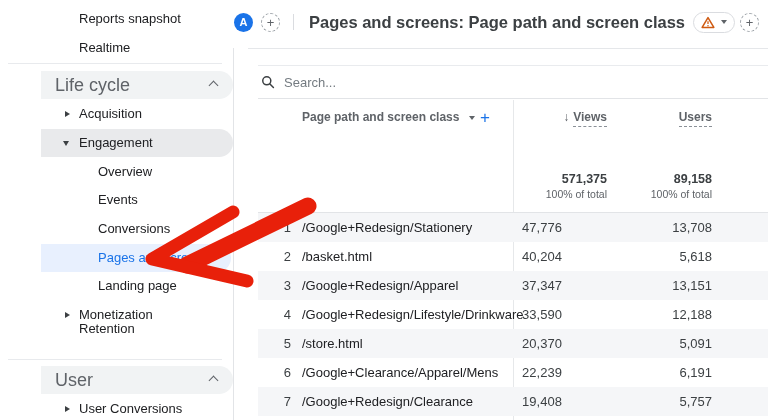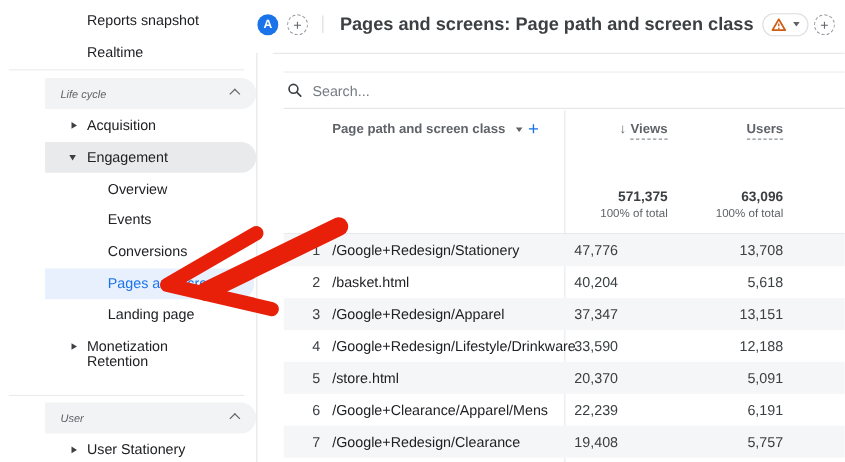--- a/index.html
+++ b/index.html
@@ -9,21 +9,21 @@
     background:#ffffff;
     font-family:"Liberation Sans", sans-serif;
     color:#202124;
   }
   
   .sidebar { position:absolute; left:0; top:0; width:233px; height:420px; background:#fff; }
   .sb-border { position:absolute; left:233px; top:48px; width:1px; height:372px; background:#e2e4e7; }
   .si { position:absolute; left:0; height:28px; line-height:28px; font-size:13px; color:#202124; width:192px; cursor:pointer;margin-left:41px; }
   .si .lbl-top { margin-left:38px; }
   .si .lbl-sub { margin-left:57px; }
-  .si .lbl-sec { margin-left:14px; font-size:10px; color:#5f6368;font-style:italic; }
+  .si .lbl-sec { margin-left:14px; font-size:18px; color:#5f6368; }
   .pill { border-radius:0 15px 15px 0; }
   .bg-section { background:#f1f3f4; }
   .bg-expanded { background:#e9eaec; }
   .bg-active { background:#e8f0fe; }
   .active-lbl { color:#1a73e8 !important; }
   .tri-right { position:absolute; left:24px; top:10.5px; width:0; height:0;
     border-left:5px solid #3c4043; border-top:3.5px solid transparent; border-bottom:3.5px solid transparent; }
   .tri-down { position:absolute; left:22px; top:12px; width:0; height:0;
     border-top:5px solid #3c4043; border-left:3.5px solid transparent; border-right:3.5px solid transparent; }
   .chev-up { position:absolute; right:16px; top:11px; width:7px; height:7px;
@@ -120,21 +120,21 @@
 
   <div class="sb-divider" style="top:359px"></div>
 
   <div class="si pill bg-section" style="top:366px">
     <span class="lbl-sec">User</span>
     <span class="chev-up"></span>
   </div>
 
   <div class="si" style="top:395px">
     <span class="tri-right"></span>
-    <span class="lbl-top">User Stationery</span>
+    <span class="lbl-top">User Conversions</span>
   </div>
 </aside>
 <div class="sb-border"></div>
 
 <header class="main-header">
   <div class="avatar">A</div>
   <div class="plus-btn">+</div>
   <div class="hdr-vdiv"></div>
   <h1 class="page-title">Pages and screens: Page path and screen class</h1>
   <div class="warn-pill">
@@ -167,21 +167,21 @@
   <span class="mcol-header col-views"><span class="sort-arrow">↓</span><span class="dashed-u">Views</span></span>
   <span class="mcol-header col-users"><span class="dashed-u">Users</span></span>
 </div>
 
 <div class="totals">
   <div class="tcol" style="right:161px">
     <div class="tval">571,375</div>
     <div class="tpct">100% of total</div>
   </div>
   <div class="tcol" style="right:56px">
-    <div class="tval">63,096</div>
+    <div class="tval">89,158</div>
     <div class="tpct">100% of total</div>
   </div>
 </div>
 
 <div class="rows">
   <div class="trow alt">
     <span class="rnum">1</span>
     <span class="rpath">/Google+Redesign/Stationery</span>
     <span class="rviews">47,776</span>
     <span class="rusers">13,708</span>

